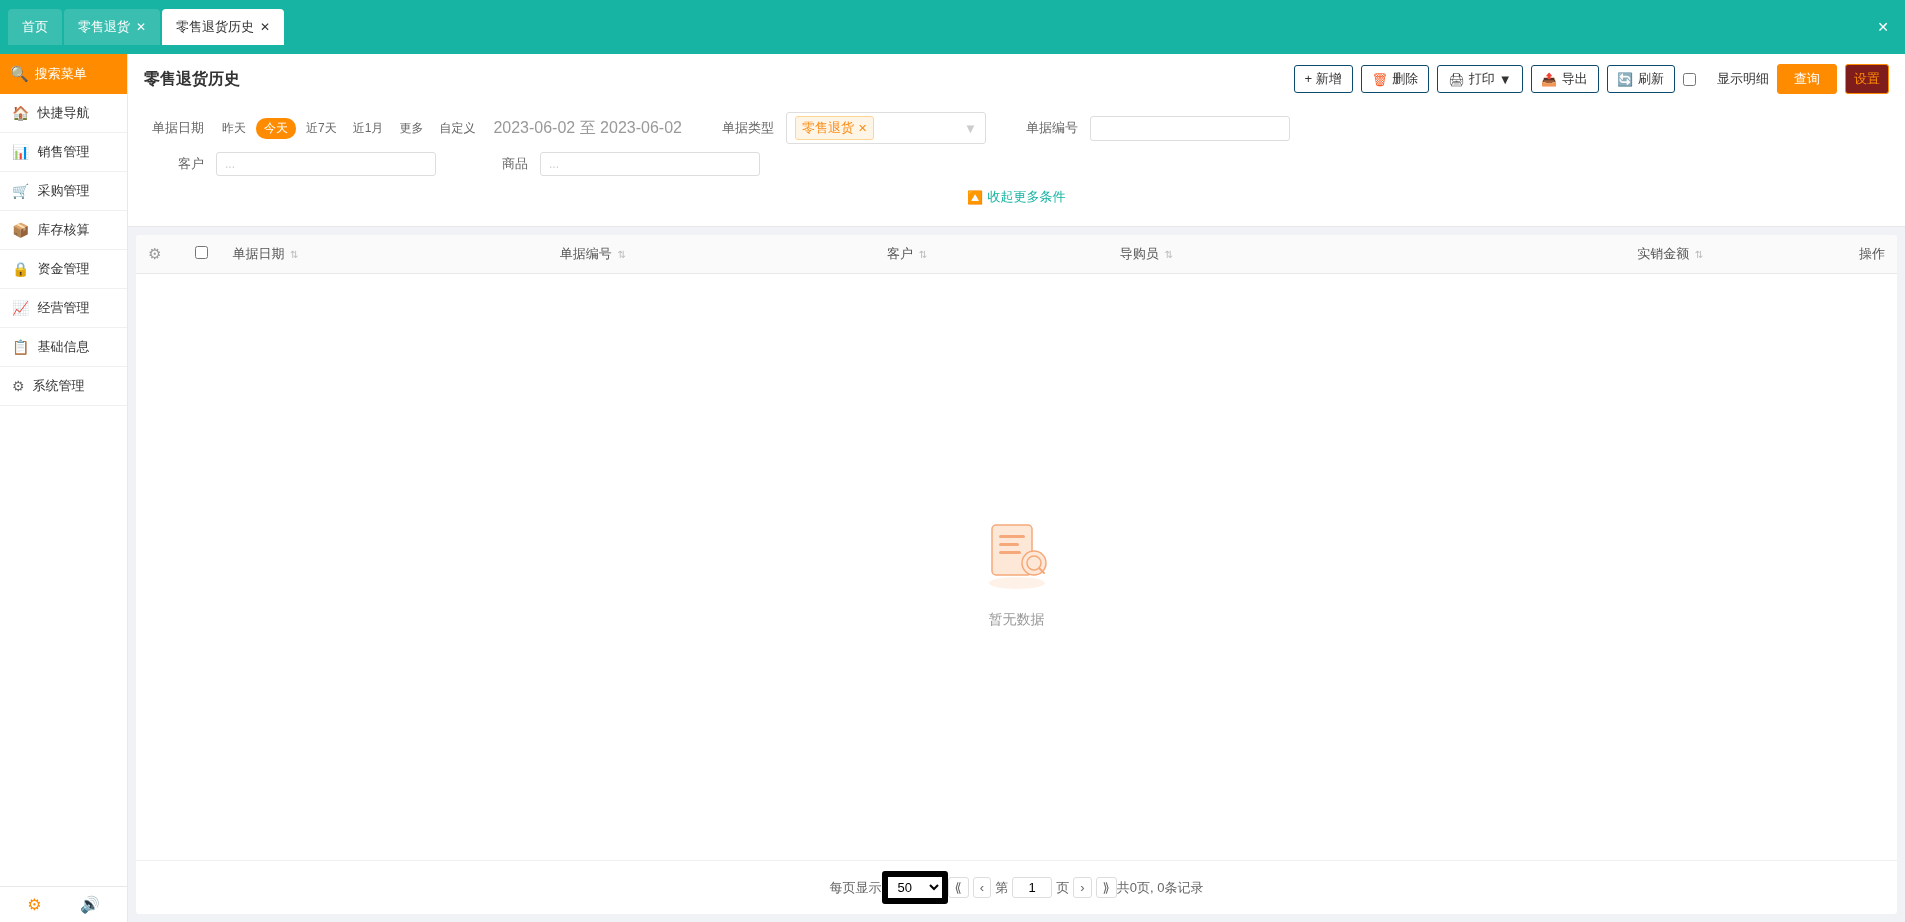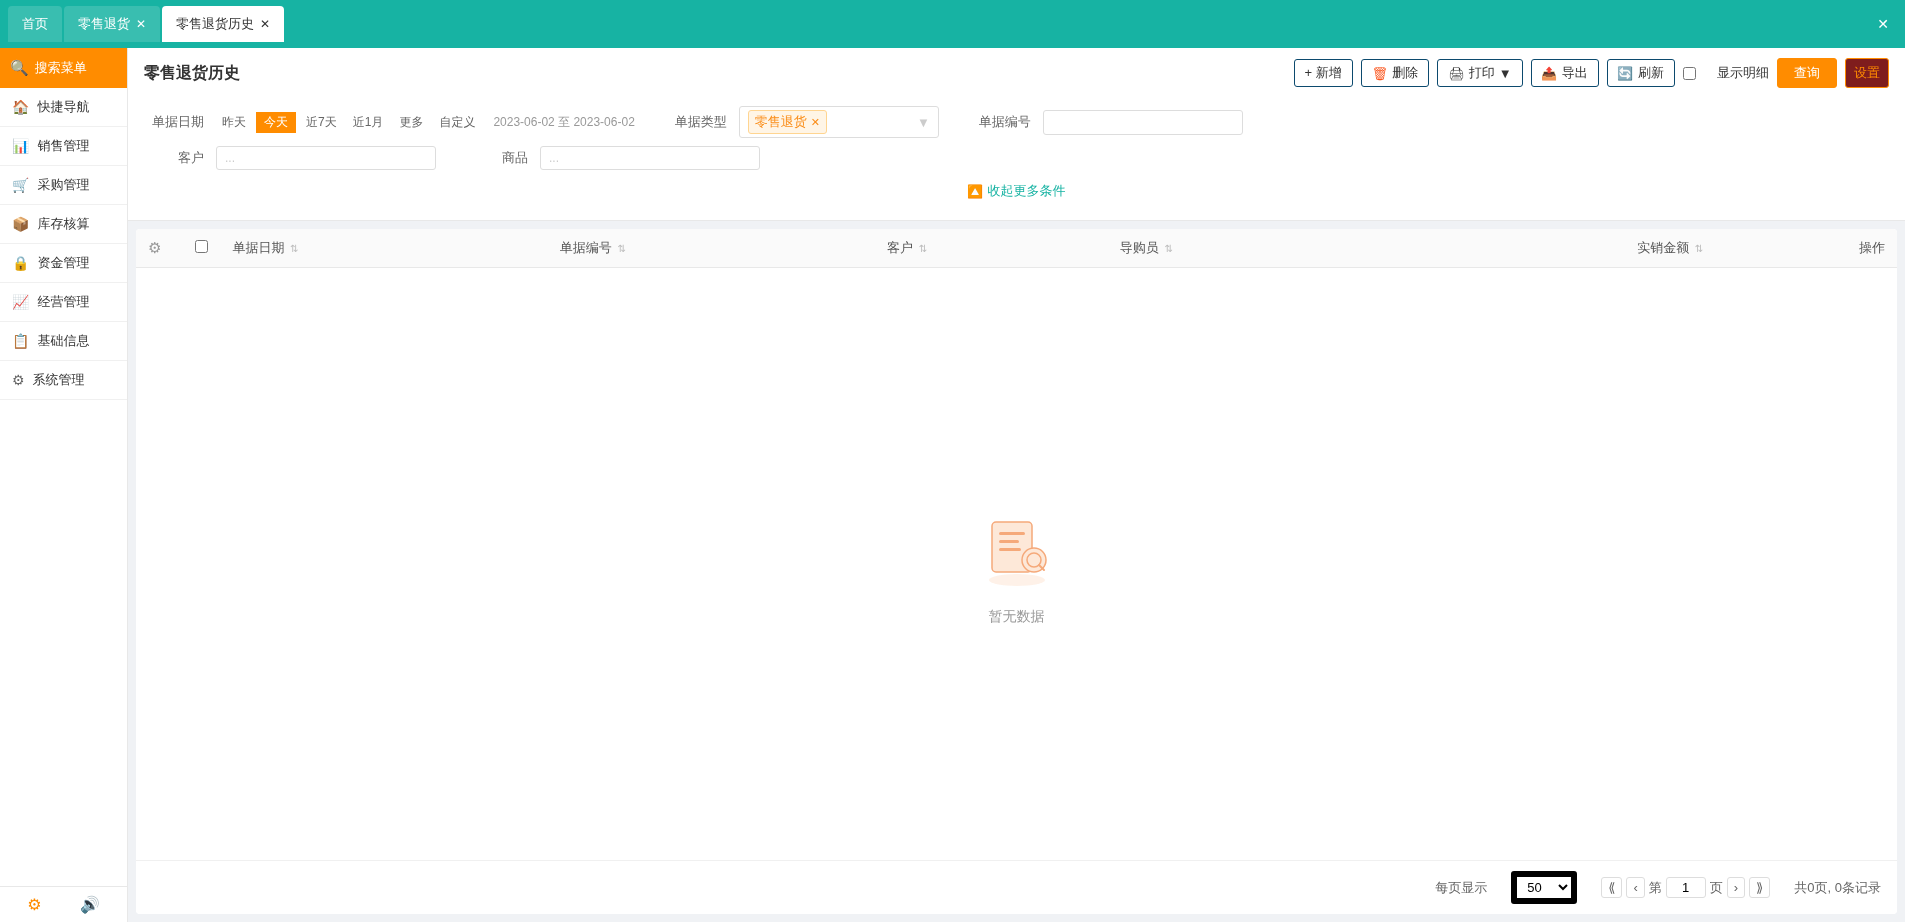--- a/index.html
+++ b/index.html
@@ -1,20 +1,20 @@
 <!DOCTYPE html>
 <html><head>
   <meta charset="utf-8">
   <style>
     * { box-sizing: border-box; margin: 0; padding: 0; font-family: 'Microsoft YaHei', Arial, sans-serif; font-size: 13px; }
     body { display: flex; flex-direction: column; height: 922px; overflow: hidden; background: #f5f5f5; }
 
     
     .top-bar {
-      display: flex; align-items: center; background: #17b3a3; height: 48px; min-height: 36px; padding: 0 8px;
+      display: flex; align-items: center; background: #17b3a3; height: 54px; min-height: 36px; padding: 0 8px;
     }
     .tab-item {
       display: flex; align-items: center; padding: 6px 14px; border-radius: 4px 4px 0 0; cursor: pointer;
       color: #fff; font-size: 13px; margin-right: 2px; height: 36px;
     }
     .tab-item.active { background: #fff; color: #333; }
     .tab-item.inactive { background: rgba(255,255,255,0.15); color: #fff; }
     .tab-close { margin-left: 6px; font-size: 12px; cursor: pointer; }
     .top-bar-right { margin-left: auto; color: #fff; font-size: 14px; cursor: pointer; padding: 0 8px; }
 
@@ -59,22 +59,22 @@
     .btn-query { background: #ff8c00; color: #fff; border-color: #ff8c00; padding: 5px 16px; font-size: 14px; }
     .btn-setting { background: #7f1d1d; color: #ff8c00; border: 1px solid #ff8c00; padding: 5px 8px; font-size: 14px; }
     .checkbox-label { display: flex; align-items: center; gap: 21px; font-size: 13px; color: #333; }
 
     
     .filter-area { padding: 8px 0 8px 0; }
     .filter-row { display: flex; align-items: center; margin-bottom: 8px; flex-wrap: wrap; gap: 8px; }
     .filter-label { color: #666; min-width: 60px; text-align: right; margin-right: 4px; }
     .date-shortcuts { display: flex; align-items: center; gap: 4px; }
     .date-btn { padding: 2px 6px; border-radius: 3px; cursor: pointer; color: #666; font-size: 12px; }
-    .date-btn.active-date { background: #ff8c00; color: #fff; border-radius: 0; padding: 2px 8px; }
-    .date-range { color: #999; font-size: 12px; margin-left: 4px; }
+    .date-btn.active-date { background: #ff8c00; color: #fff; border-radius: 10px; padding: 2px 8px; }
+    .date-range { color: #999; font-size: 16px; margin-left: 4px; }
     .filter-input {
       border: 1px solid #ddd; border-radius: 3px; padding: 4px 8px; font-size: 13px;
       min-width: 120px; color: #333; background: #fff; cursor: pointer;
     }
     .filter-select-wrap {
       display: flex; align-items: center; border: 1px solid #ddd; border-radius: 3px;
       padding: 3px 8px; background: #fff; min-width: 200px;
     }
     .tag-item {
       display: inline-flex; align-items: center; background: #fff5e6; border: 1px solid #ffd591;
@@ -105,22 +105,22 @@
       flex: 1; display: flex; flex-direction: column; align-items: center; justify-content: center;
       padding: 60px 0;
     }
     .empty-icon {
       width: 90px; height: 90px; margin-bottom: 16px;
     }
     .empty-text { color: #999; font-size: 14px; }
 
     
     .pagination {
-      display: flex; align-items: center; justify-content: flex-end;
-      padding: 10px 16px; border-top: 1px solid #f0f0f0; background: #fff; gap: 24px;
+      display: flex; align-items: center; justify-content: center;
+      padding: 10px 16px; border-top: 1px solid #f0f0f0; background: #fff; gap: 0;
     }
     .page-size-label { color: #666; }
     .page-size-select {
       border: 6px solid #000000; border-radius: 3px; padding: 2px 6px; font-size: 13px; background: #fff; cursor: pointer;
     }
     .page-nav { display: flex; align-items: center; gap: 4px; }
     .page-nav-btn {
       border: 1px solid #ddd; background: #fff; border-radius: 3px;
       padding: 2px 6px; cursor: pointer; color: #666; font-size: 13px;
     }

